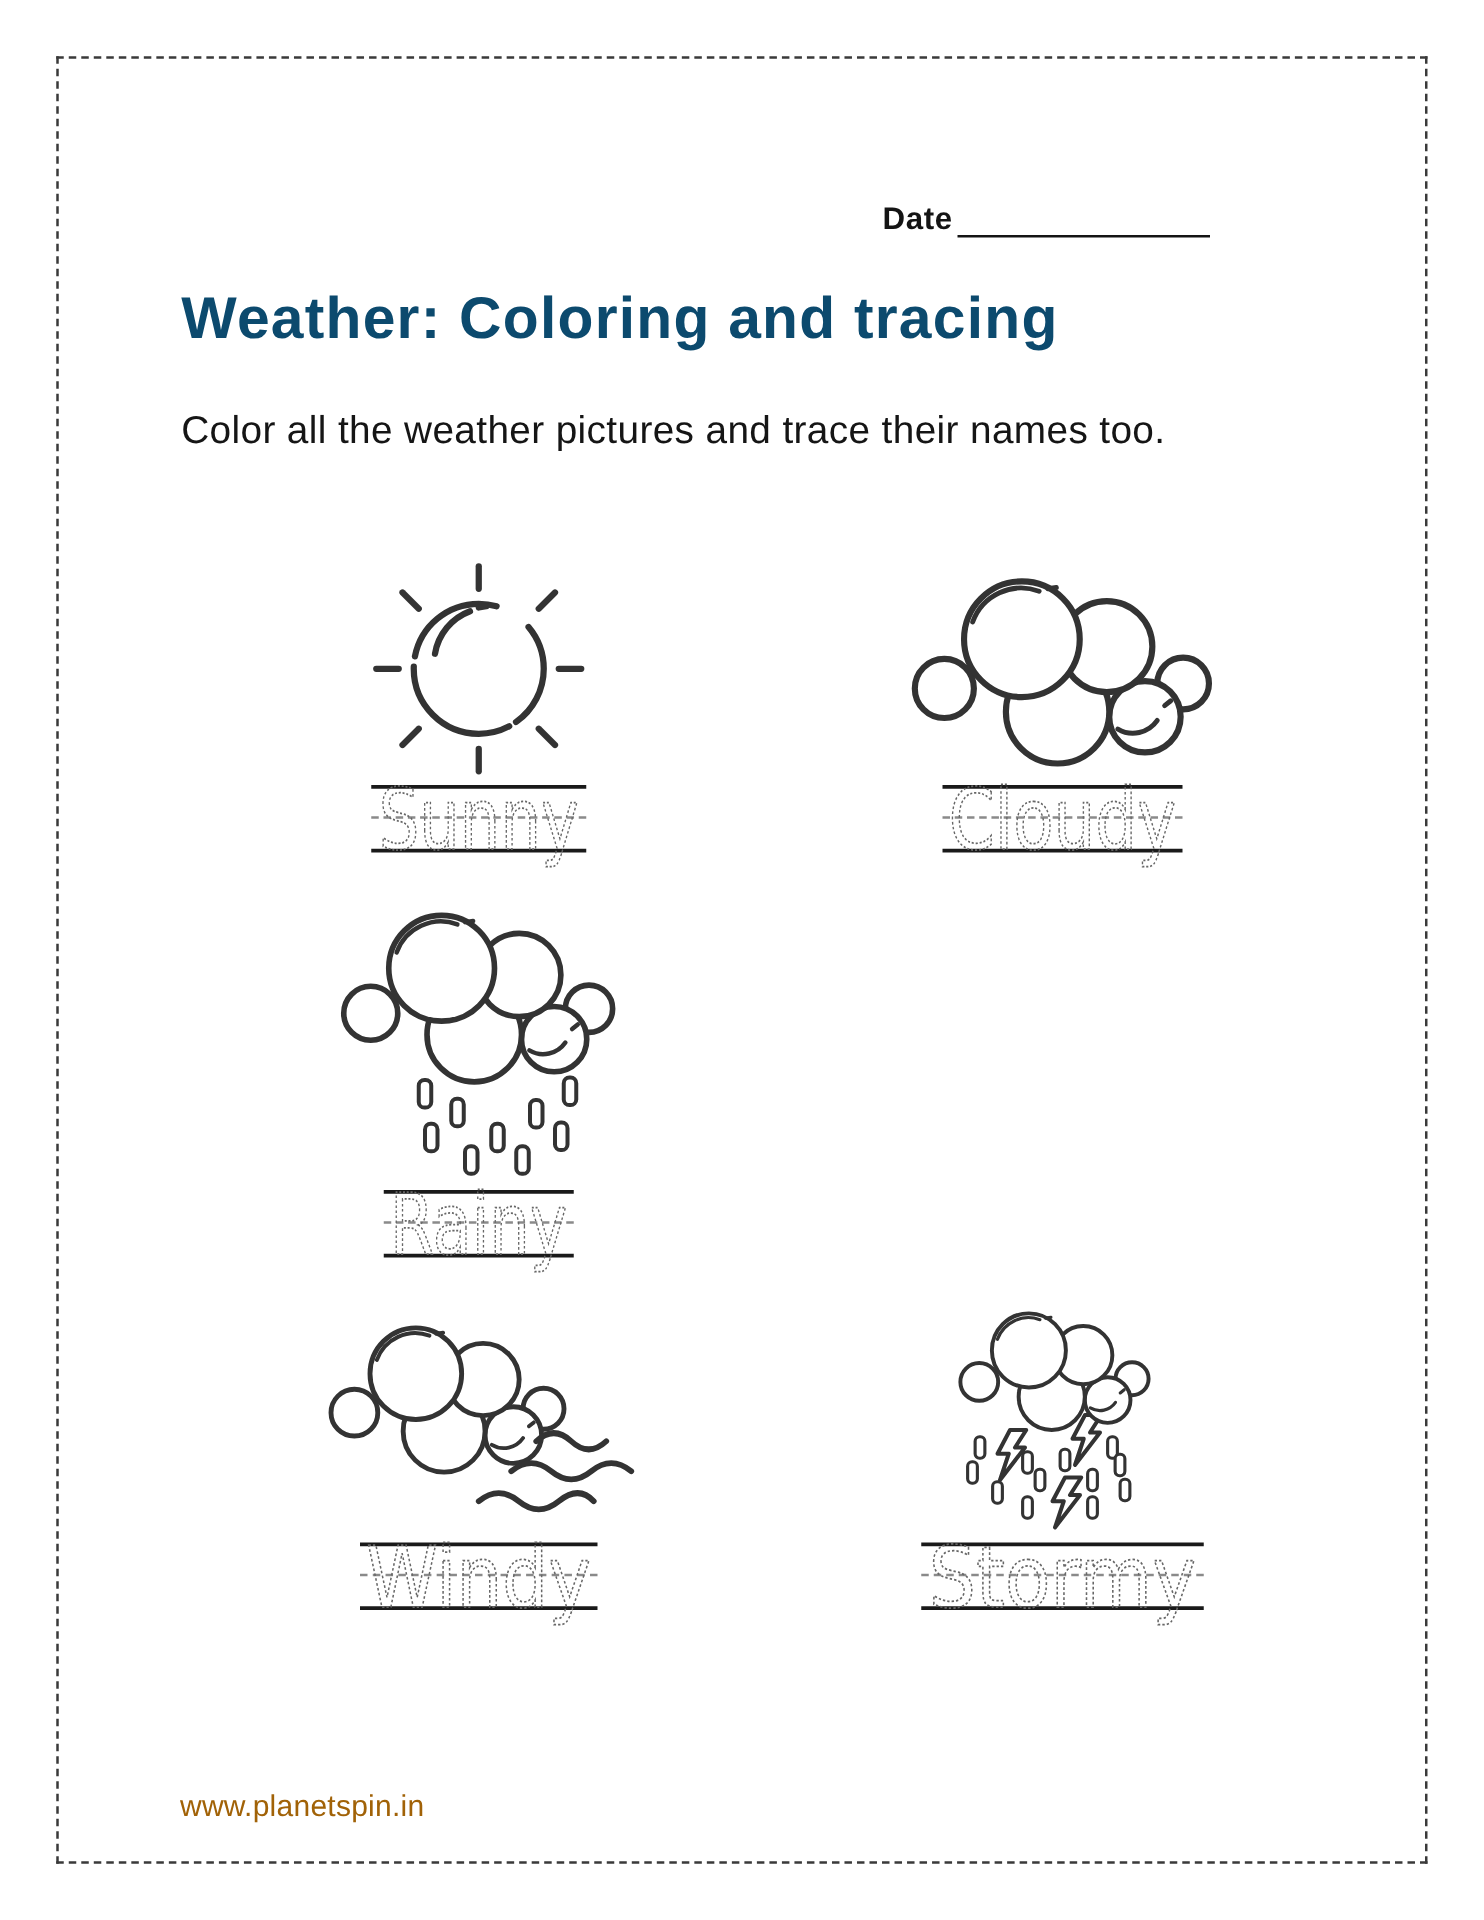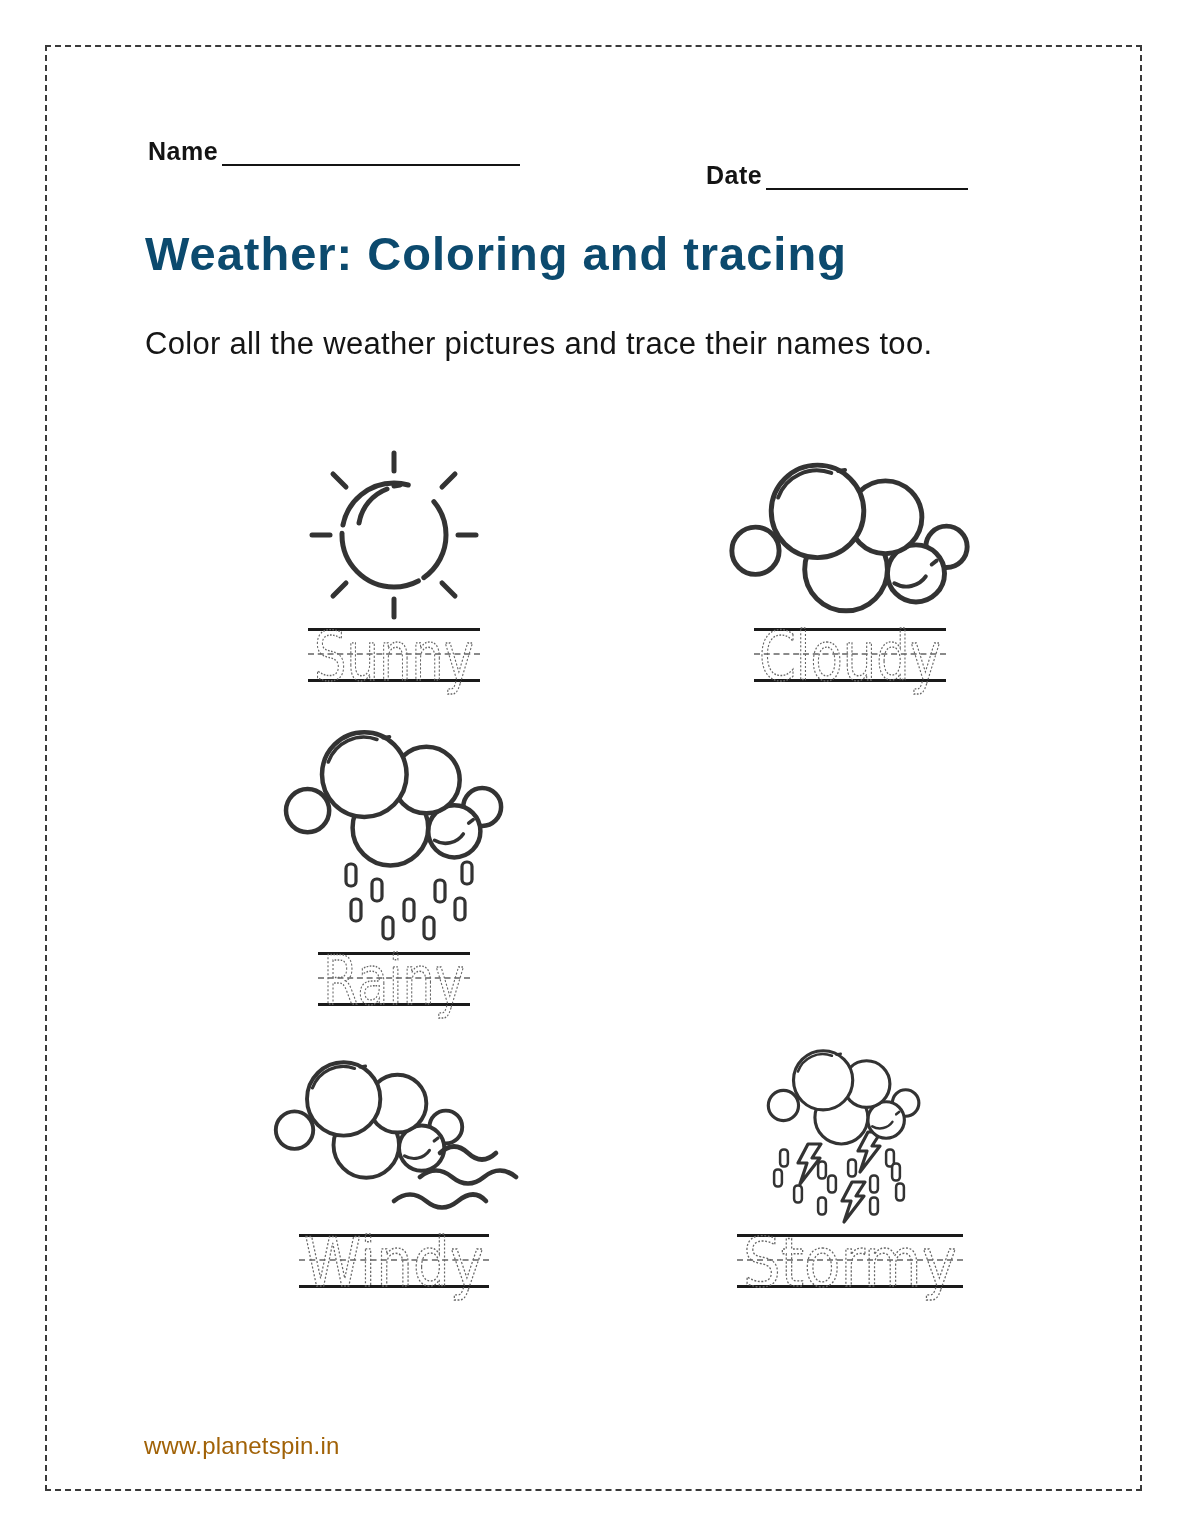--- a/index.html
+++ b/index.html
@@ -29,21 +29,21 @@
   .instructions{
     position:absolute;left:145px;top:316px;width:880px;
     font-size:31px;color:#151515;line-height:55px;letter-spacing:.3px;
   }
   
   .cell{position:absolute;width:320px;display:flex;flex-direction:column;align-items:center;}
   .cell .icon-wrap{display:flex;align-items:center;justify-content:center;}
   .row1 .icon-wrap{height:186px;}
   .row2 .icon-wrap{height:238px;}
   .row3 .icon-wrap{height:194px;}
-  .c-left{left:234px;text-align:right;}
+  .c-left{left:223px;text-align:right;}
   .c-right{left:690px;align-items:center;}
   .r1{top:442px;} .r2{top:714px;} .r3{top:1040px;}
   
   .trace{
     position:relative;height:54px;box-sizing:border-box;
     border-top:3px solid #1a1a1a;border-bottom:3px solid #1a1a1a;
   }
   .trace-mid{
     position:absolute;left:0;right:0;top:22px;
     border-top:2px dashed #8a8a8a;
@@ -92,24 +92,20 @@
     </g>
     <g id="bolt" fill="#fff" stroke="#333" stroke-width="3.2" stroke-linejoin="round">
       <path d="M10 0 L23 0 L14 14 L22 14 L2 40 L9 19 L0 19 Z"></path>
     </g>
   </defs>
 </svg>
 
 <div id="page">
   <div class="page-border"></div>
 
-  <div class="field" id="name-field">
-    <span class="label">Name</span>
-    <span class="blank"></span>
-  </div>
   <div class="field" id="date-field">
     <span class="label">Date</span>
     <span class="blank"></span>
   </div>
 
   <div class="title">Weather: Coloring and tracing</div>
   <div class="instructions">Color all the weather pictures and trace their names too.</div>
 
   <div class="cell c-left r1 row1">
     <div class="icon-wrap">

